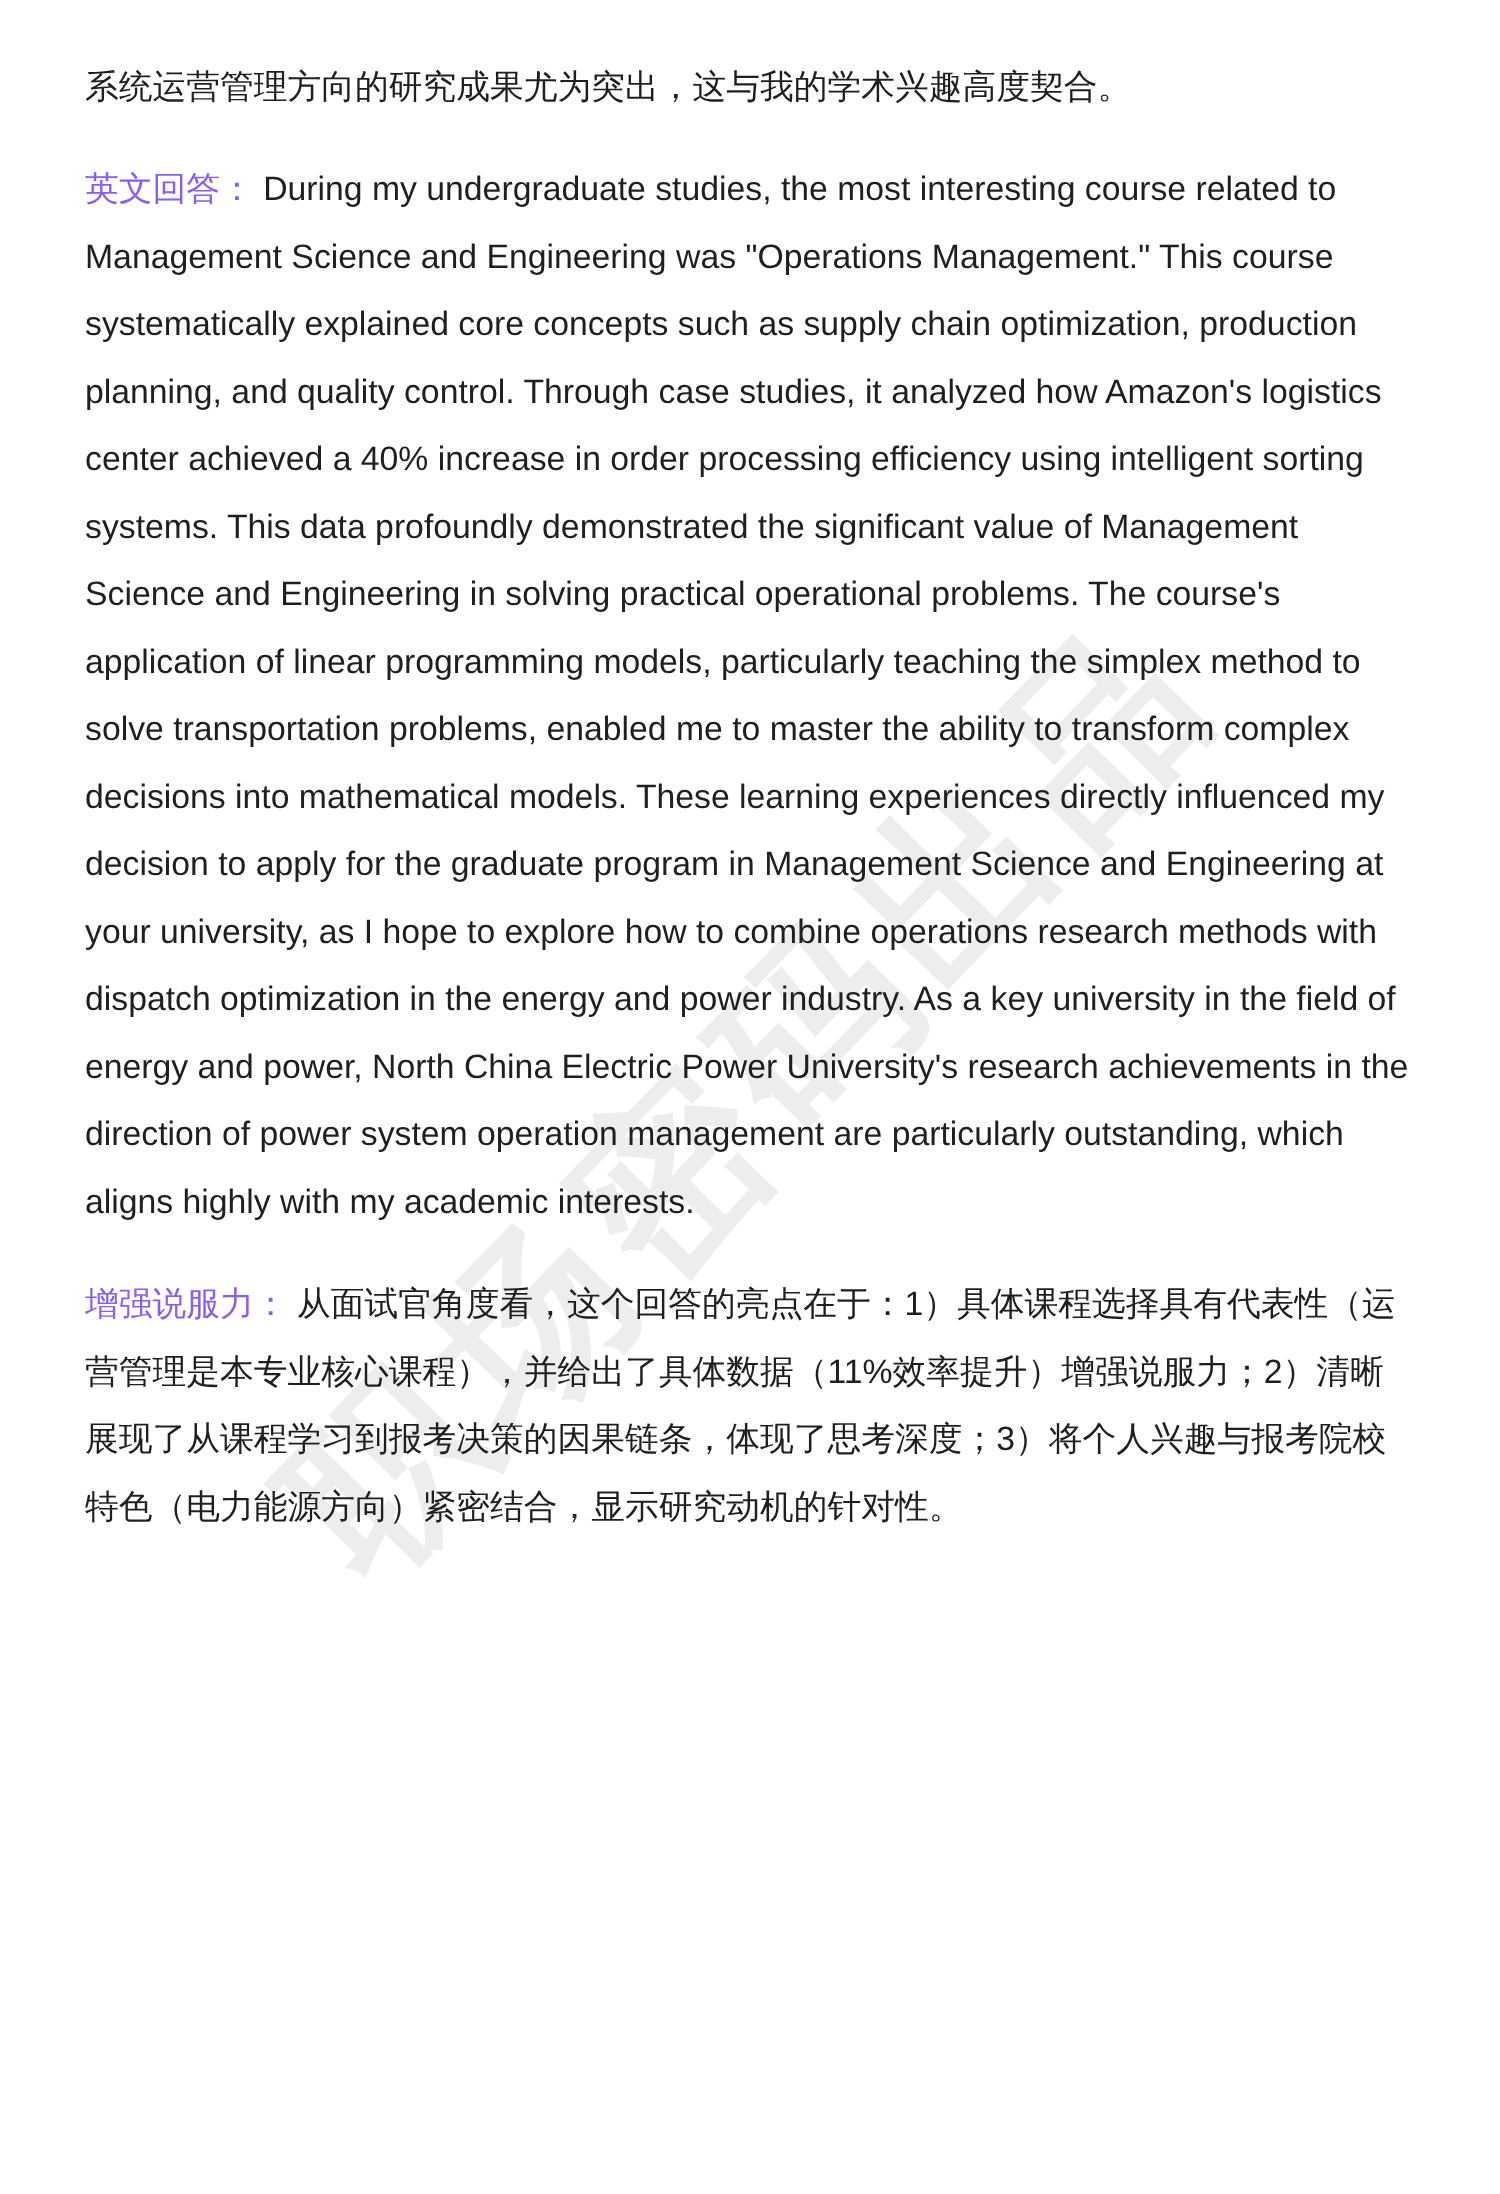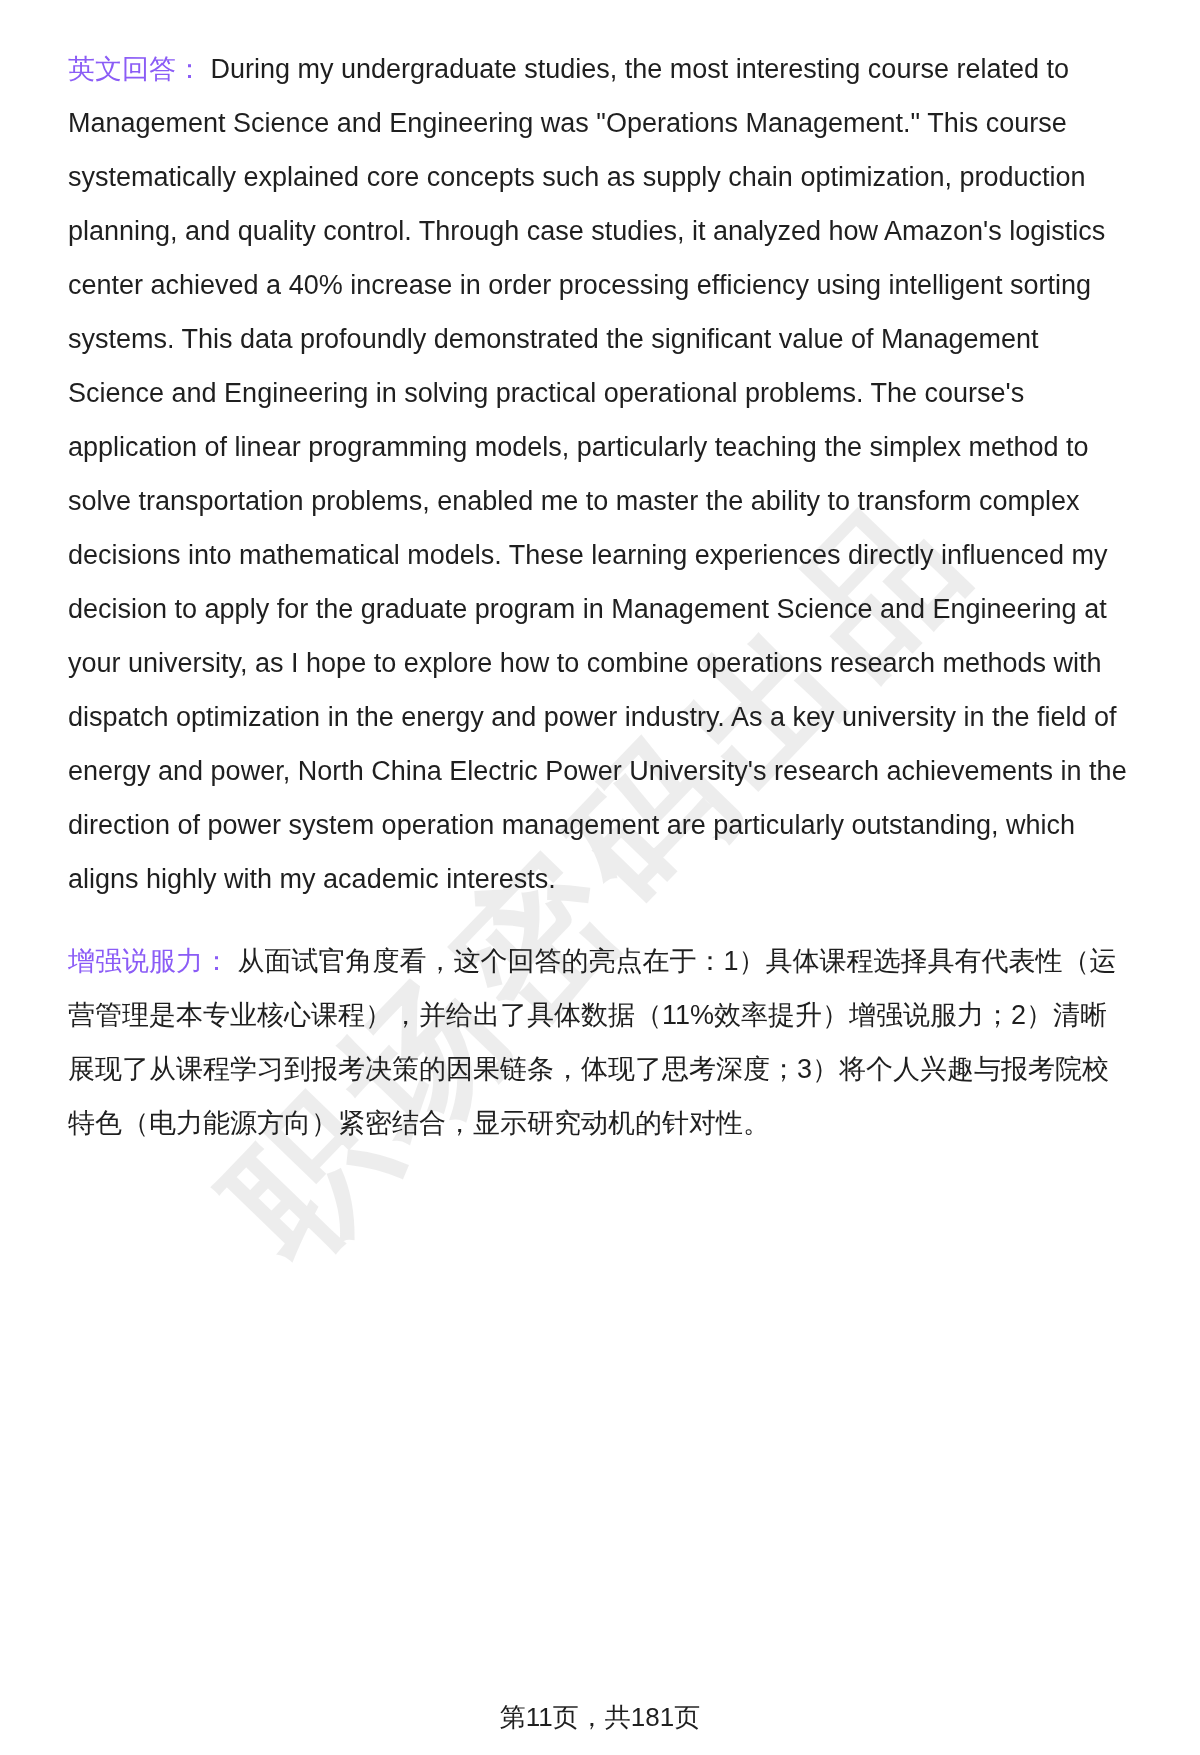--- a/index.html
+++ b/index.html
@@ -67,29 +67,29 @@
 </style>
 </head>
 <body>
 
 <div class="page">
 
   <div class="watermark">职场密码出品</div>
 
   <div class="content">
 
+    <p class="para">系统运营管理方向的研究成果尤为突出，这与我的学术兴趣高度契合。</p>
 
     <p class="para">
       <span class="label">英文回答：</span>
       <span>During my undergraduate studies, the most interesting course related to Management Science and Engineering was "Operations Management." This course systematically explained core concepts such as supply chain optimization, production planning, and quality control. Through case studies, it analyzed how Amazon's logistics center achieved a 40% increase in order processing efficiency using intelligent sorting systems. This data profoundly demonstrated the significant value of Management Science and Engineering in solving practical operational problems. The course's application of linear programming models, particularly teaching the simplex method to solve transportation problems, enabled me to master the ability to transform complex decisions into mathematical models. These learning experiences directly influenced my decision to apply for the graduate program in Management Science and Engineering at your university, as I hope to explore how to combine operations research methods with dispatch optimization in the energy and power industry. As a key university in the field of energy and power, North China Electric Power University's research achievements in the direction of power system operation management are particularly outstanding, which aligns highly with my academic interests.</span>
     </p>
 
     <p class="para">
       <span class="label">增强说服力：</span>
       <span>从面试官角度看，这个回答的亮点在于：1）具体课程选择具有代表性（运营管理是本专业核心课程），并给出了具体数据（11%效率提升）增强说服力；2）清晰展现了从课程学习到报考决策的因果链条，体现了思考深度；3）将个人兴趣与报考院校特色（电力能源方向）紧密结合，显示研究动机的针对性。</span>
       <br>
     </p>
 
   </div>
 
-  <div class="footer">第11页，共181页</div>
 
 </div>
 
 </body></html>

